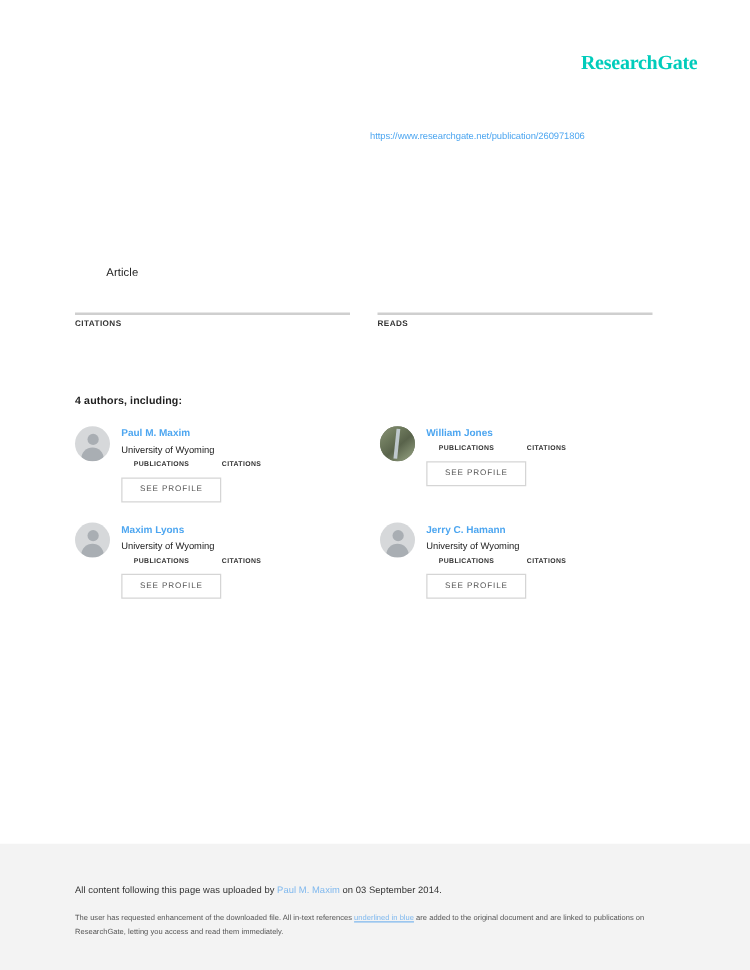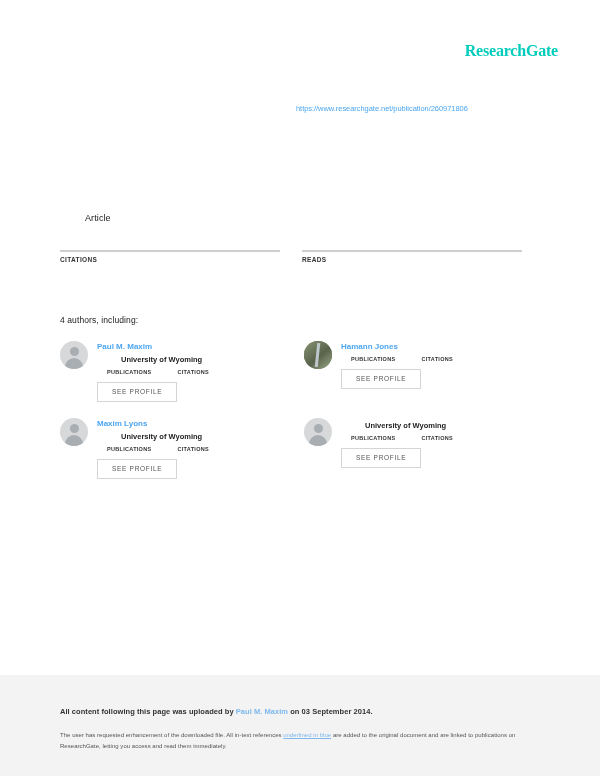--- a/index.html
+++ b/index.html
@@ -96,21 +96,21 @@
     letter-spacing: 0.35px;
     filter: blur(0.45px);
   }
 
   
   .authors-heading {
     position: absolute;
     top: 315px;
     left: 60px;
     font-size: 8.5px;
-    font-weight: normal;
+    font-weight: bold;
     color: #222222;
     letter-spacing: 0.1px;
     filter: blur(0.4px);
   }
   .authors-grid {
     position: absolute;
     top: 341px;
     left: 60px;
     width: 466px;
     display: flex;
@@ -177,25 +177,24 @@
   .author-name {
     font-size: 8px;
     font-weight: bold;
     color: #4da6f0;
     line-height: 11px;
     filter: blur(0.4px);
   }
   .author-affil {
     margin-top: 2px;
     font-size: 7.5px;
-    font-weight: bold;
+    font-weight: normal;
     color: #222222;
     line-height: 11px;
     filter: blur(0.4px);
-    margin-left: 24px;
   }
   .author-stats {
     margin-top: 4px;
     margin-left: 10px;
     display: flex;
     gap: 26px;
   }
   .astat-label {
     font-size: 5.5px;
     font-weight: bold;
@@ -224,21 +223,20 @@
     height: 101px;
     background: #f3f3f3;
   }
   .footer-upload {
     position: absolute;
     top: 32px;
     left: 60px;
     font-size: 7.5px;
     color: #333333;
     letter-spacing: 0.05px;
-    font-weight: bold;
   }
   .footer-upload .uploader {
     color: #7fb8ee;
   }
   .footer-note {
     position: absolute;
     top: 55px;
     left: 60px;
     width: 460px;
     font-size: 6px;
@@ -296,21 +294,21 @@
         <div class="see-profile">SEE PROFILE</div>
       </div>
     </div>
 
     <div class="author-card">
       <div class="avatar photo">
         <div class="photo-inner"></div>
         <div class="photo-streak"></div>
       </div>
       <div class="author-info">
-        <div class="author-name">Hamann Jones</div>
+        <div class="author-name">William Jones</div>
         <div class="author-stats">
           <span class="astat-label">PUBLICATIONS</span>
           <span class="astat-label">CITATIONS</span>
         </div>
         <div class="see-profile">SEE PROFILE</div>
       </div>
     </div>
 
     <div class="author-card">
       <div class="avatar">
@@ -327,20 +325,21 @@
         <div class="see-profile">SEE PROFILE</div>
       </div>
     </div>
 
     <div class="author-card">
       <div class="avatar">
         <div class="head"></div>
         <div class="body"></div>
       </div>
       <div class="author-info">
+        <div class="author-name">Jerry C. Hamann</div>
         <div class="author-affil">University of Wyoming</div>
         <div class="author-stats">
           <span class="astat-label">PUBLICATIONS</span>
           <span class="astat-label">CITATIONS</span>
         </div>
         <div class="see-profile">SEE PROFILE</div>
       </div>
     </div>
 
   </div>

